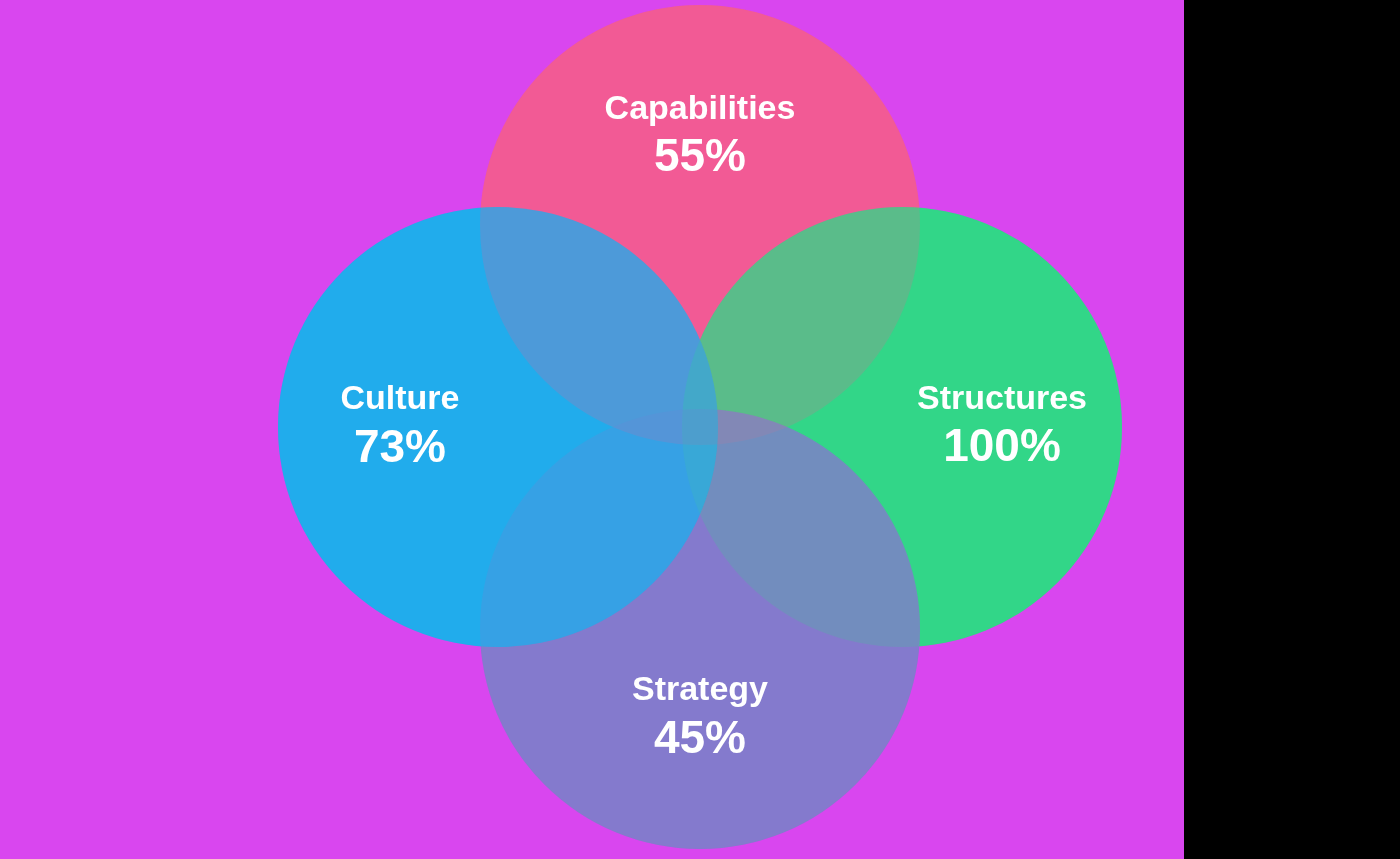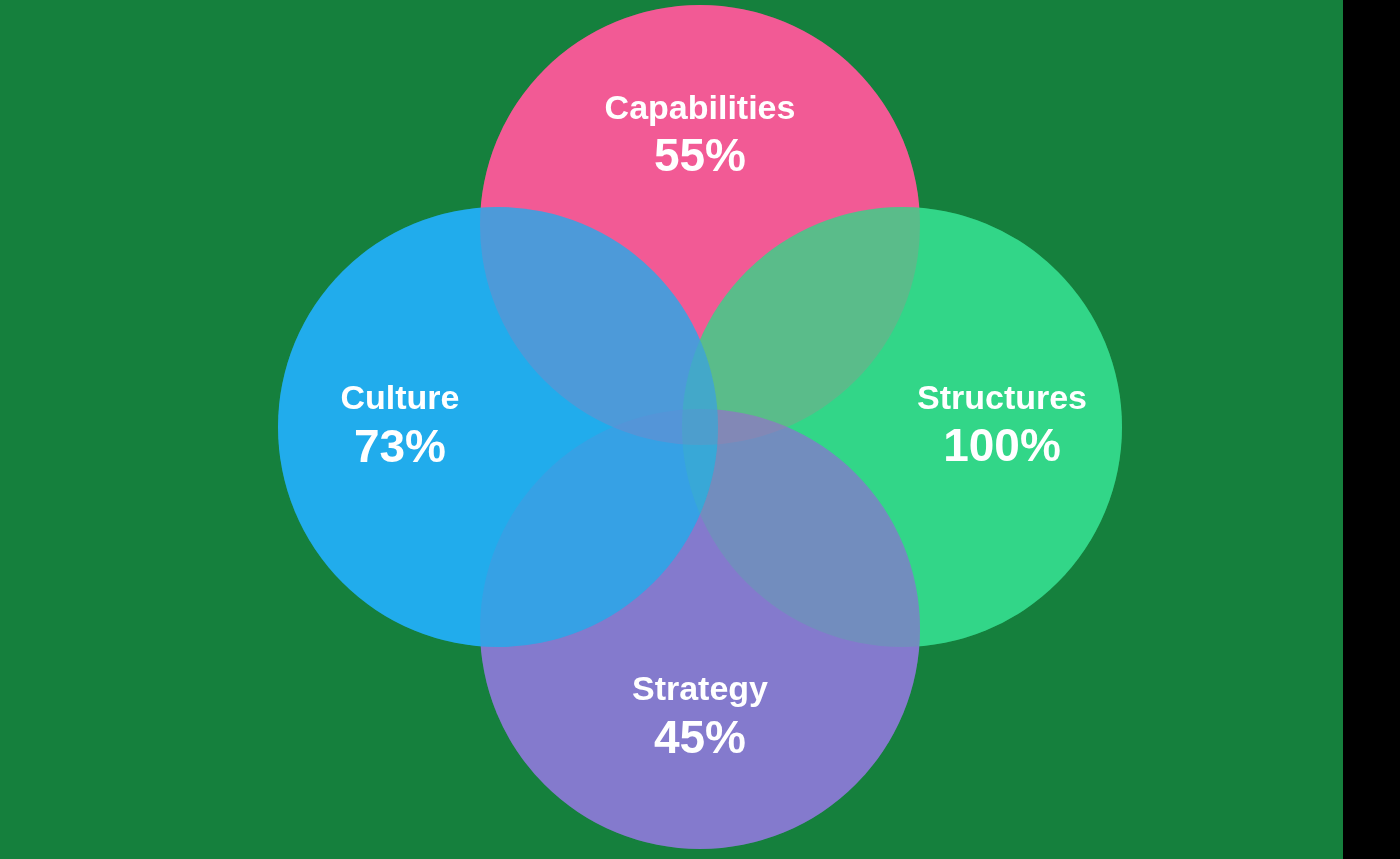--- a/index.html
+++ b/index.html
@@ -6,23 +6,23 @@
     margin: 0;
     padding: 0;
     width: 1400px;
     height: 859px;
     background: #000000;
     overflow: hidden;
     font-family: "Liberation Sans", sans-serif;
   }
   .stage {
     position: relative;
-    width: 1343px;
+    width: 1184px;
     height: 859px;
-    background: #15803d;
+    background: #d946ef;
   }
   svg { display: block; }
   .set-label {
     fill: #ffffff;
     font-family: "Liberation Sans", sans-serif;
     font-weight: 700;
     font-size: 34px;
     text-anchor: middle;
   }
   .set-value {

